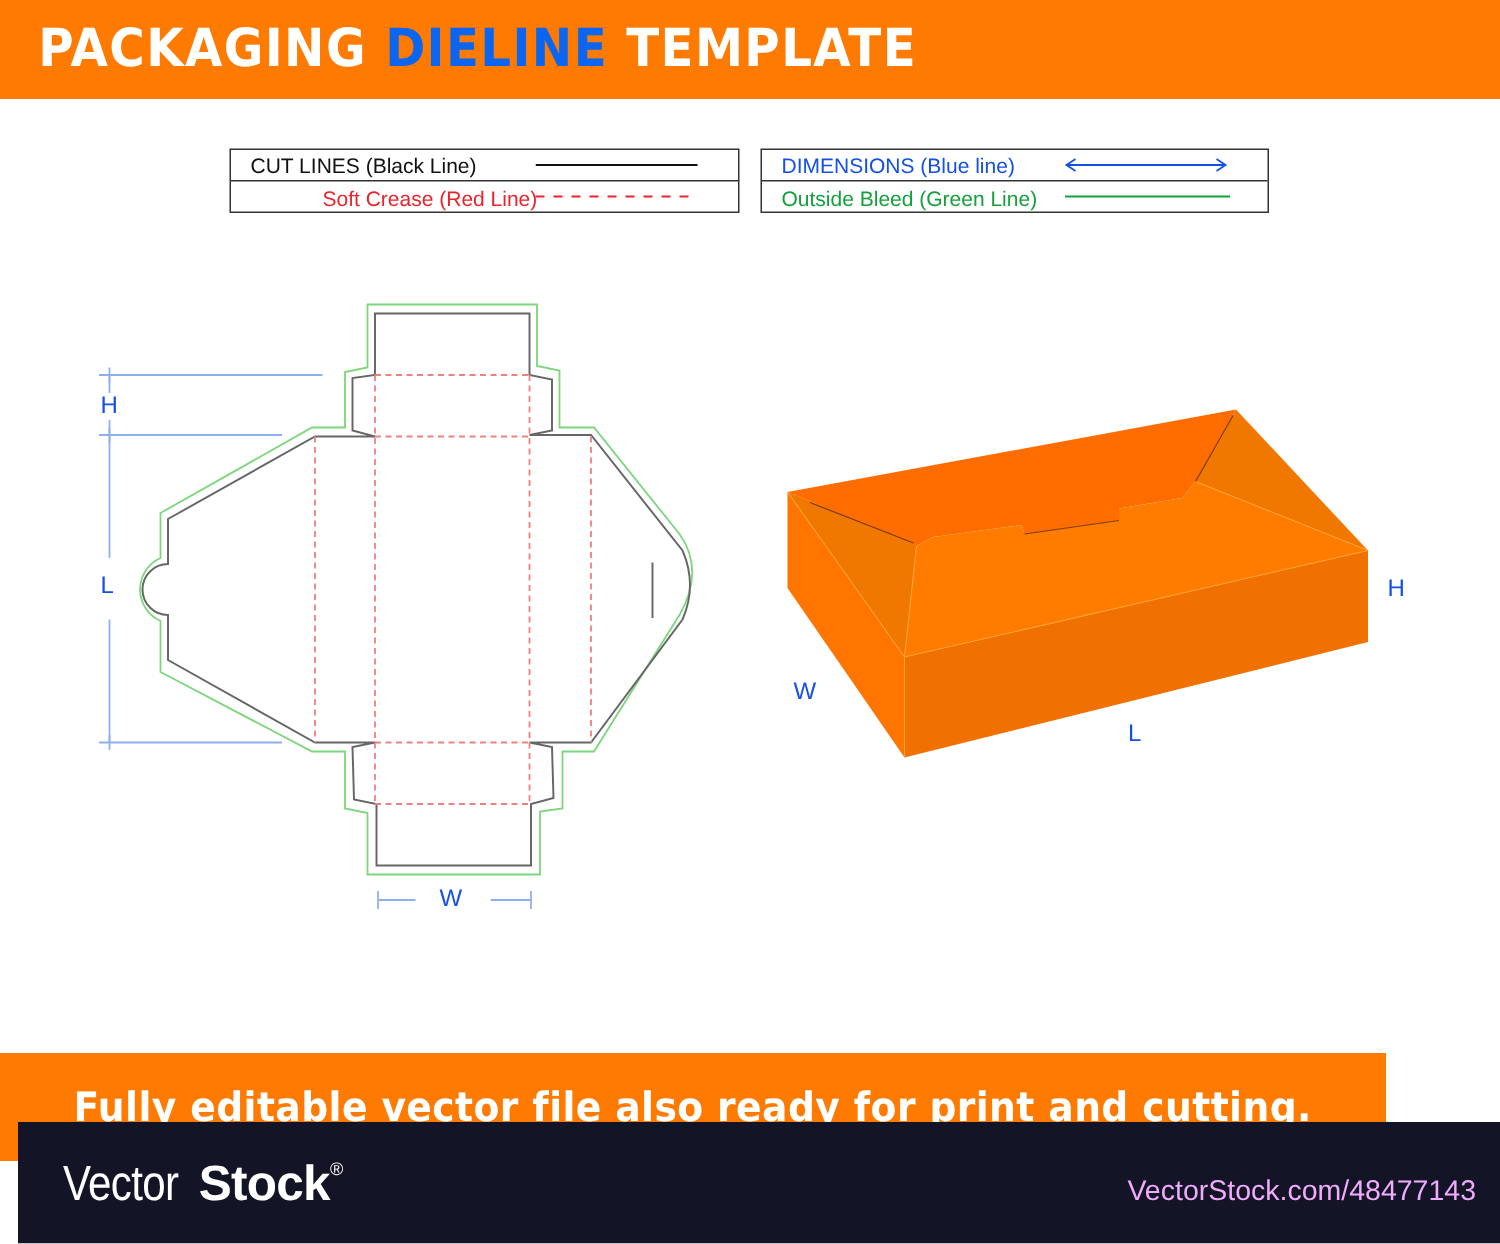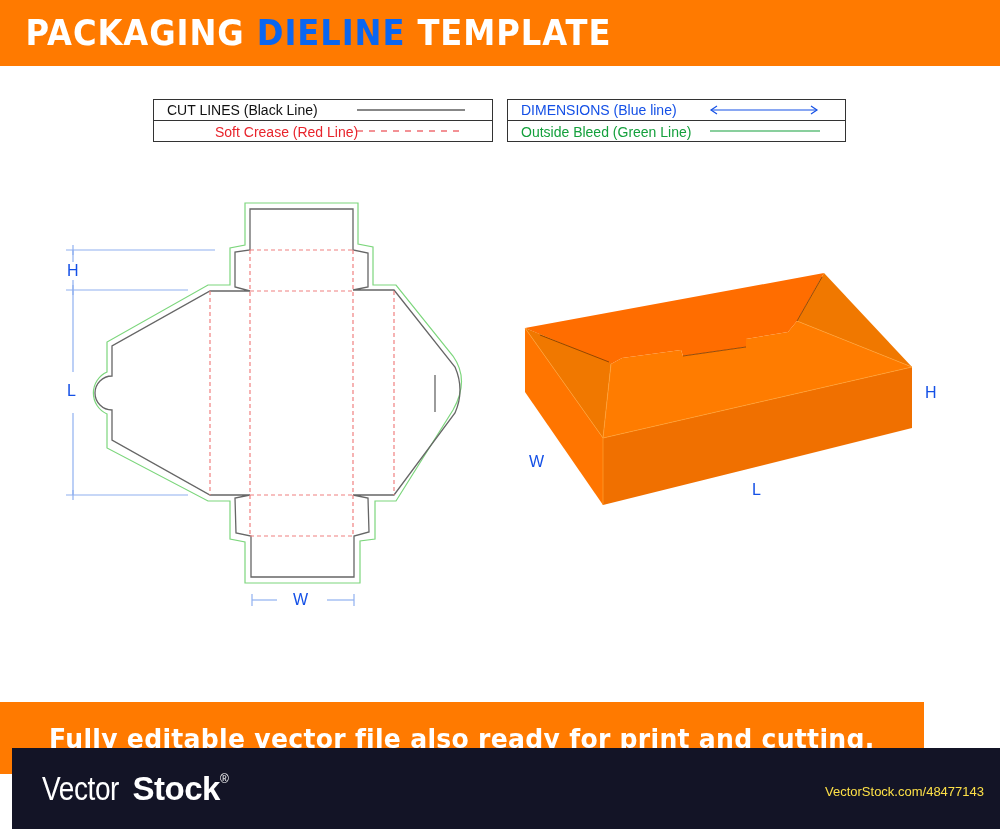--- a/index.html
+++ b/index.html
@@ -49,21 +49,21 @@
     position: absolute; left: 0; top: 748px; width: 1000px; height: 81px; background: #131426; margin-left: 12px;
   }
   .brand-logo {
     position: absolute; left: 30px; top: 22px; color: #fff; font-size: 33px; letter-spacing: -0.5px;
     font-family: "Liberation Sans", sans-serif; white-space: nowrap;
   }
   .brand-logo .light { font-weight: normal; transform: scaleX(0.85); display: inline-block; transform-origin: left; }
   .brand-logo .bold { font-weight: bold; }
   .brand-logo sup { font-size: 12px; vertical-align: top; position: relative; top: 2px; }
   .brand-url {
-    position: absolute; right: 28px; top: 36px; color: #fde047; font-size: 13px; font-family: "Liberation Sans", sans-serif;
+    position: absolute; right: 28px; top: 36px; color: #f0abfc; font-size: 19px; font-family: "Liberation Sans", sans-serif;
   }
 </style>
 </head>
 <body>
 
 <div class="header">
   <div class="header-title">
     <span>PACKAGING </span><span class="accent">DIELINE</span><span> TEMPLATE</span>
   </div>
 </div>

